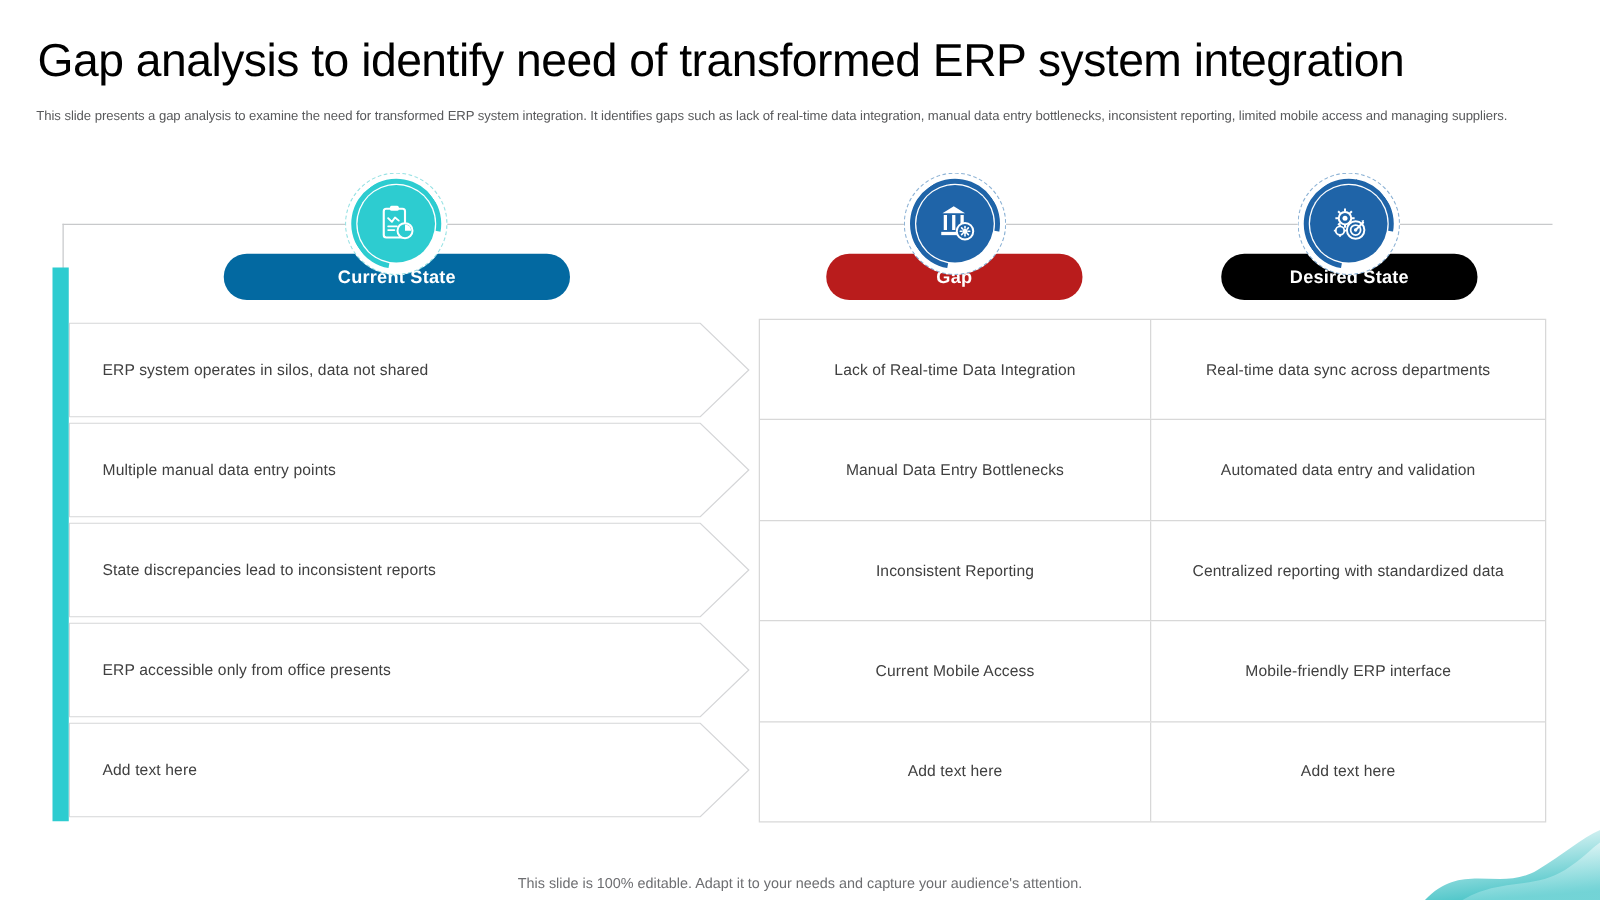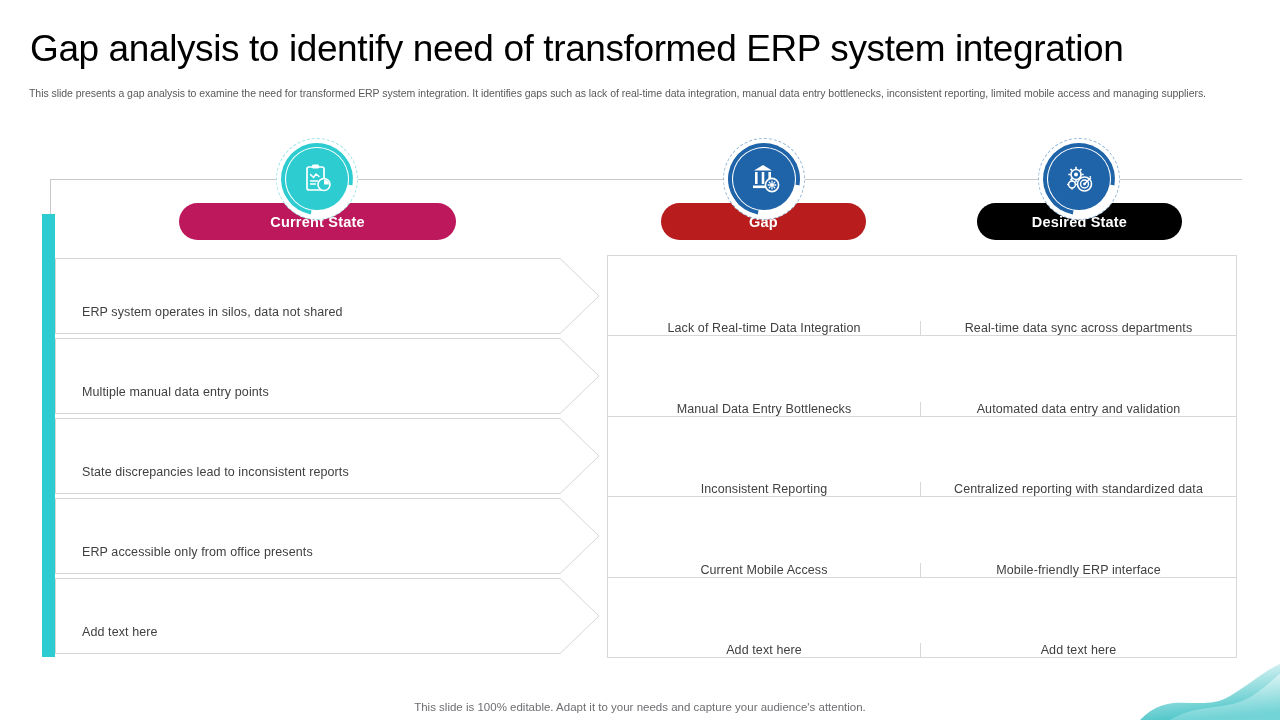--- a/index.html
+++ b/index.html
@@ -126,21 +126,21 @@
     border-radius: 19px;
     display: flex;
     align-items: center;
     justify-content: center;
     color: #ffffff;
     font-size: 14.5px;
     font-weight: bold;
     letter-spacing: 0.2px;
     z-index: 3;
   }
-  #pill-current-state { left: 179px; width: 277px; background: #be185d; }
+  #pill-current-state { left: 179px; width: 277px; background: #0369a1; }
   #pill-gap           { left: 661px; width: 205px; background: #b91c1c; }
   #pill-desired-state { left: 977px; width: 205px; background: #000000; }
 
   
   #left-column {
     position: absolute;
     left: 55px;
     top: 258px;
     width: 545px;
   }
@@ -150,21 +150,21 @@
     margin-bottom: 4px;
   }
   .chevron-row svg.chev-shape {
     position: absolute;
     left: 0; top: 0;
     width: 545px; height: 76px;
   }
   .chevron-label {
     position: absolute;
     left: 27px;
-    top: 16px;
+    top: 0;
     height: 76px;
     display: flex;
     align-items: center;
     font-size: 12.5px;
     color: #404040;
     letter-spacing: 0.1px;
   }
 
   
   #right-table {
@@ -174,21 +174,20 @@
     width: 630px;
     height: 403px;
     border: 1px solid #d8d8d8;
     display: flex;
     flex-direction: column;
   }
   .table-row {
     display: flex;
     flex: 1;
     border-bottom: 1px solid #d8d8d8;
-    align-items: flex-end;
   }
   .table-row:last-child { border-bottom: none; }
   .table-cell {
     display: flex;
     align-items: center;
     justify-content: center;
     font-size: 12.5px;
     color: #404040;
     letter-spacing: 0.1px;
     text-align: center;

